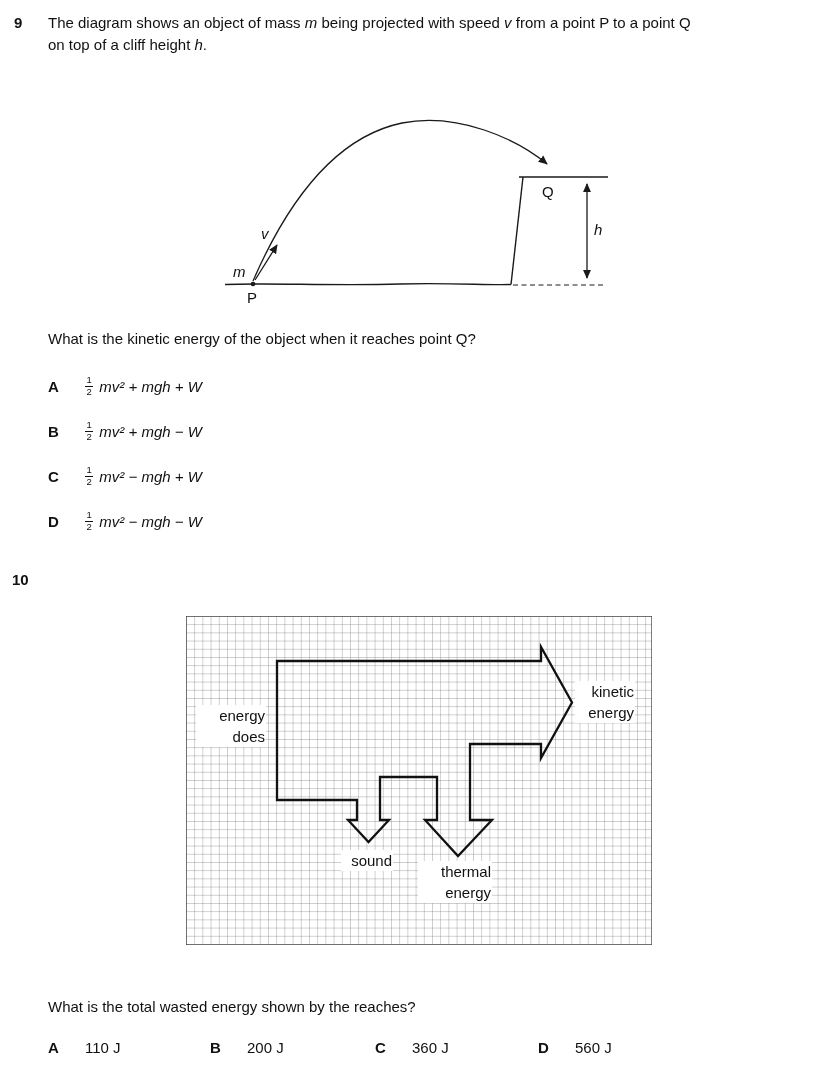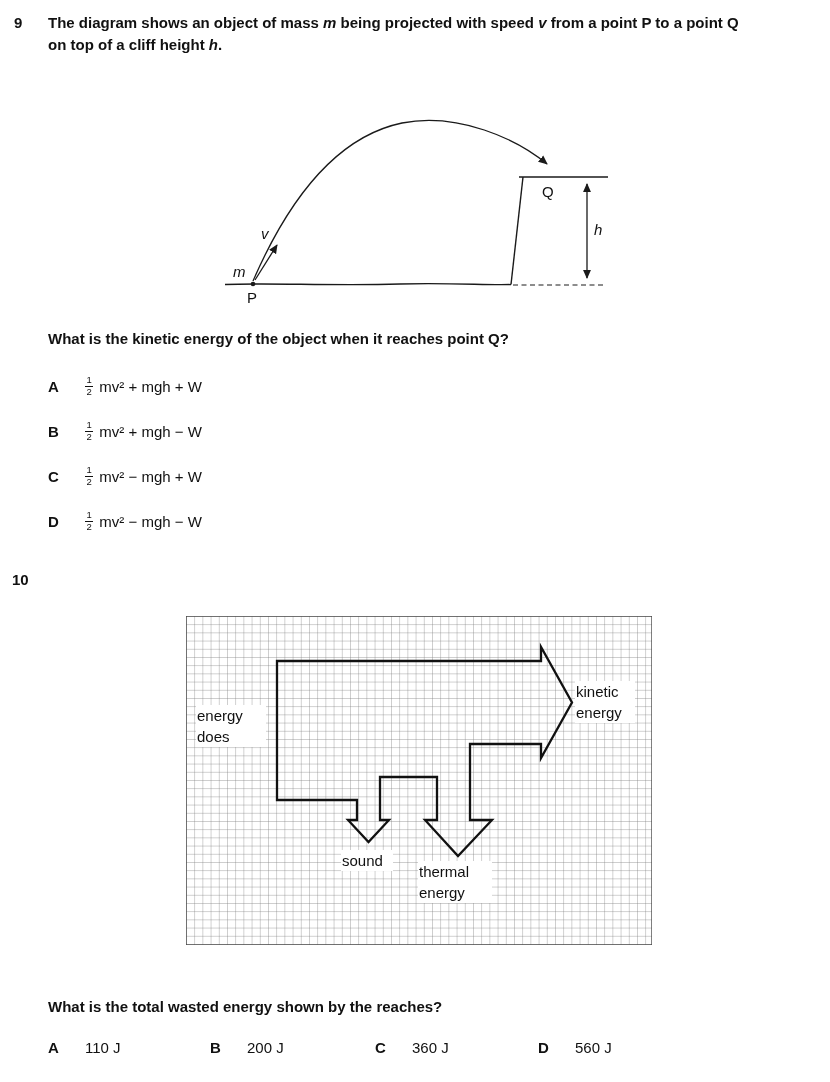--- a/index.html
+++ b/index.html
@@ -6,33 +6,33 @@
   html,body { background:#ffffff; }
   body {
     width:830px; height:1082px;
     font-family:"Liberation Sans", sans-serif;
     font-size:15px; color:#111;
     position:relative;
   }
   .page { position:relative; width:830px; height:1082px; background:#fff; overflow:hidden; }
   .abs { position:absolute; }
   .qnum { font-weight:bold; }
-  .line { white-space:nowrap;font-weight:bold; }
+  .line { white-space:nowrap; }
   i { font-style:italic; }
   .opt-row { left:48px; display:flex; align-items:center; height:22px; }
   .opt-letter { font-weight:bold; width:37px; }
   .frac {
     display:inline-flex; flex-direction:column; align-items:center;
     font-size:9.5px; line-height:1.05; margin-right:6px;
   }
   .frac .num { border-bottom:1px solid #111; padding:0 1.5px 0.5px; }
   .frac .den { padding-top:0.5px; }
-  .formula { }
+  .formula { font-style:italic; }
   .slabel {
-    background:#ffffff; text-align:left; line-height:21px; padding:0 1px;
+    background:#ffffff; text-align:right; line-height:21px; padding:0 1px;
   }
   .optval { }
 </style>
 </head>
 <body>
 
 <div class="page">
 
   <div class="abs qnum" style="left:14px; top:14px">9</div>
 

